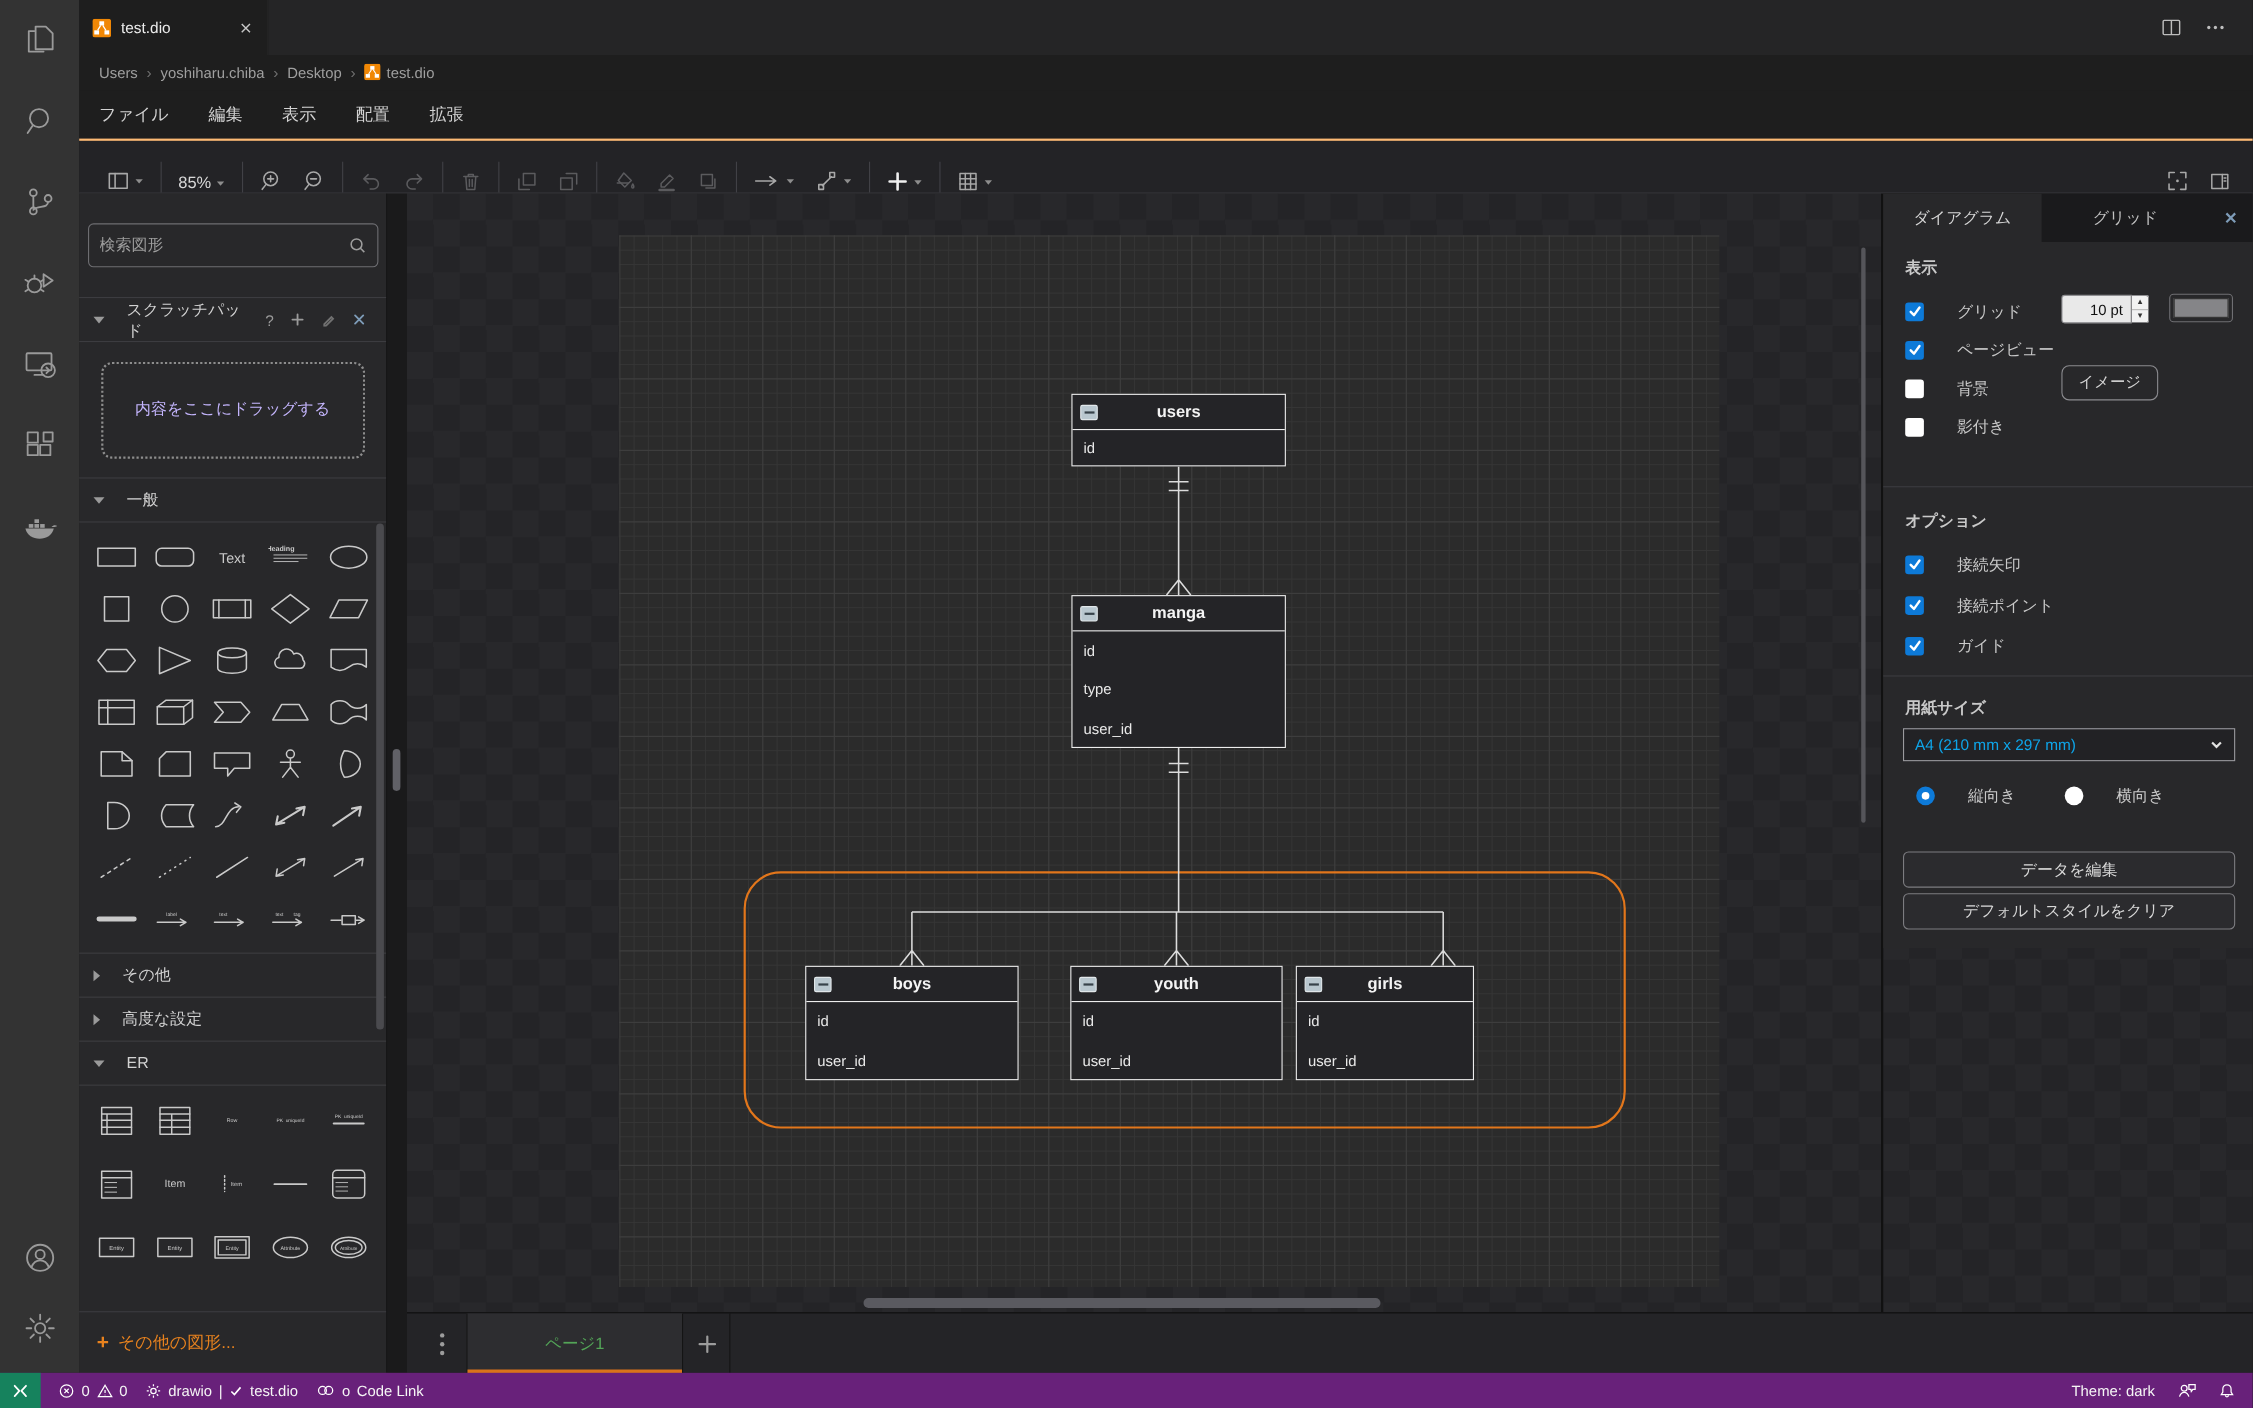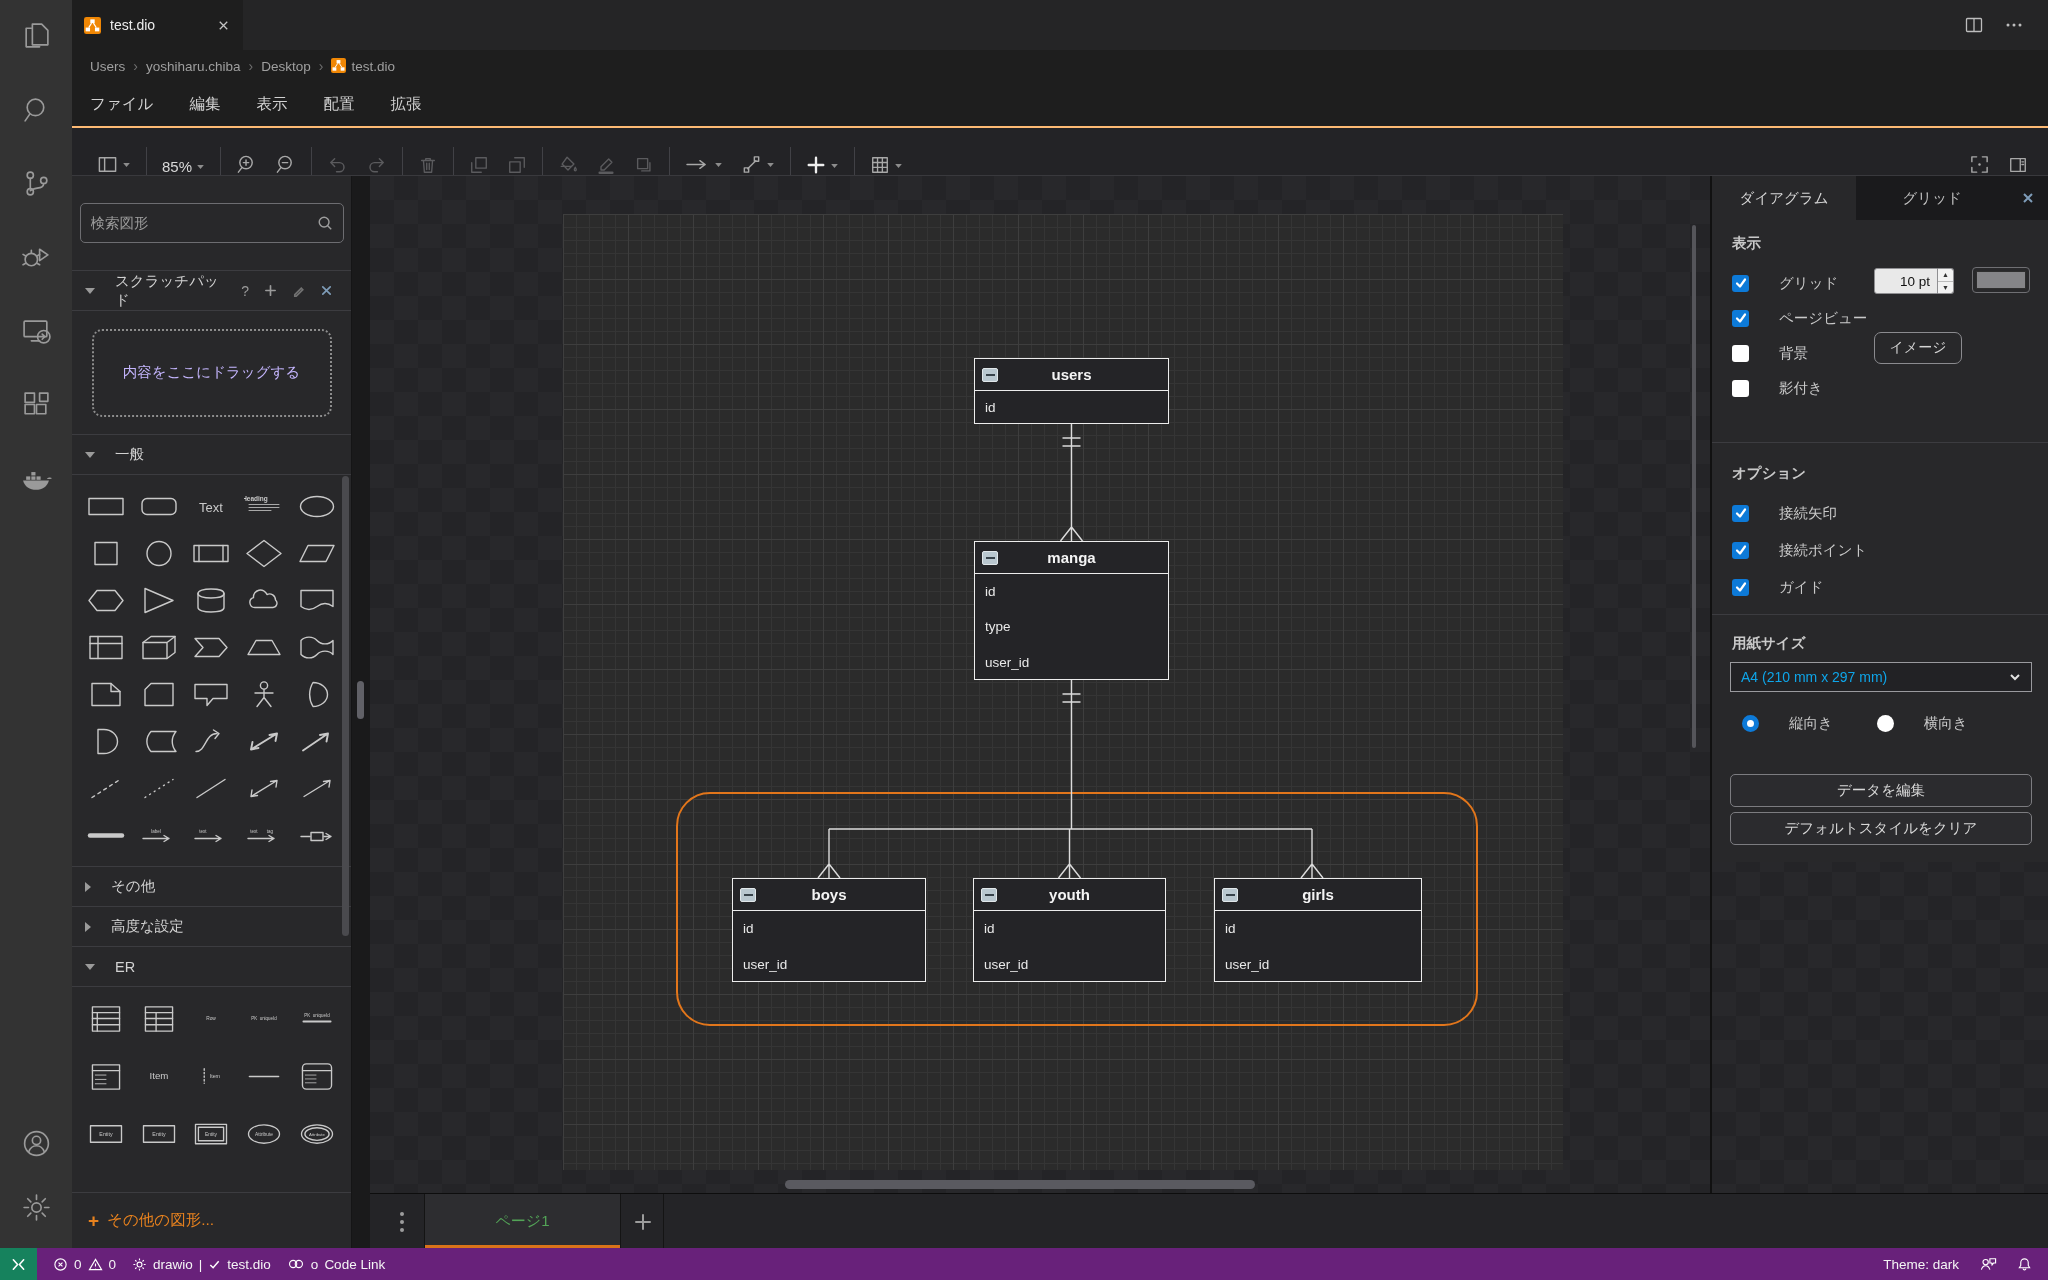--- a/index.html
+++ b/index.html
@@ -831,21 +831,21 @@
       <div class="entity" style="left:603px;top:702px;width:193px;height:104px">
         <div class="ehead">
           <span class="chip">
             <i></i>
           </span>
           <span>youth</span>
         </div>
         <div class="efield" style="height:35.5px">id</div>
         <div class="efield" style="height:35.5px">user_id</div>
       </div>
-      <div class="entity" style="left:844px;top:702px;width:208px;height:104px">
+      <div class="entity" style="left:808px;top:702px;width:162px;height:104px">
         <div class="ehead">
           <span class="chip">
             <i></i>
           </span>
           <span>girls</span>
         </div>
         <div class="efield" style="height:35.5px">id</div>
         <div class="efield" style="height:35.5px">user_id</div>
       </div>
     </div>

